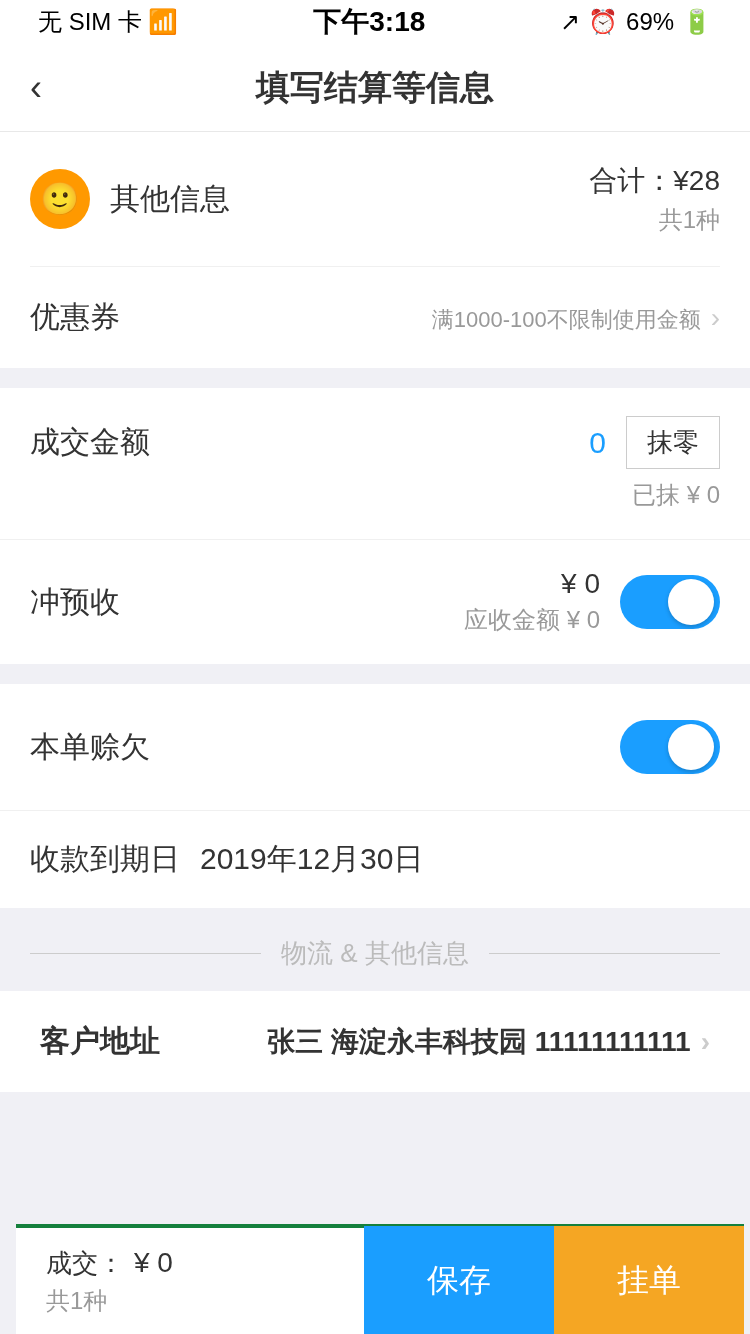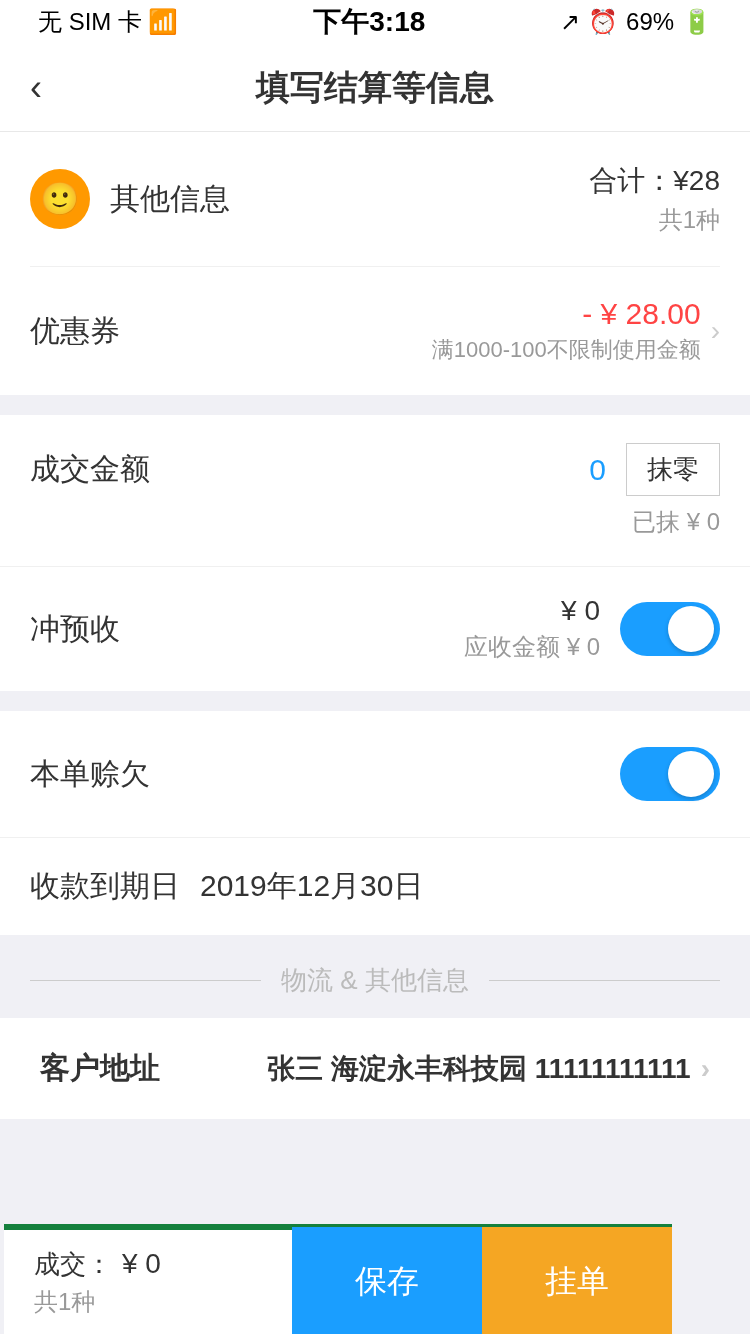--- a/index.html
+++ b/index.html
@@ -306,27 +306,27 @@
     
     .bottom-spacer {
       height: 120px;
       background: #f0f0f5;
     }
 
     
     .footer {
       position: fixed;
       bottom: 0;
-      left: 4px;
-      width: 668px;
+      left: 16px;
+      width: 728px;
       height: 110px;
       background: #fff;
       display: flex;
       align-items: center;
-      border-top: 6px solid #15803d;
+      border-top: 4px solid #15803d;
     }
     .footer-info {
       flex: 1;
       padding: 0 30px;
     }
     .footer-deal {
       font-size: 26px;
       color: #333;
       display: flex;
       align-items: center;
@@ -396,21 +396,20 @@
         <div class="customer-total">合计：¥28</div>
         <div class="customer-count">共1种</div>
       </div>
     </div>
     <div class="divider"></div>
 
     <div class="coupon-row">
       <span class="coupon-label">优惠券</span>
       <div class="coupon-right">
         <div class="coupon-right-inner">
-          <div class="coupon-amount">- ¥ 28.00</div>
           <div class="coupon-desc">满1000-100不限制使用金额</div>
         </div>
         <span class="chevron">›</span>
       </div>
     </div>
   </div>
 
   <div class="amount-section">
     <div class="amount-row">
       <span class="amount-label">成交金额</span>

